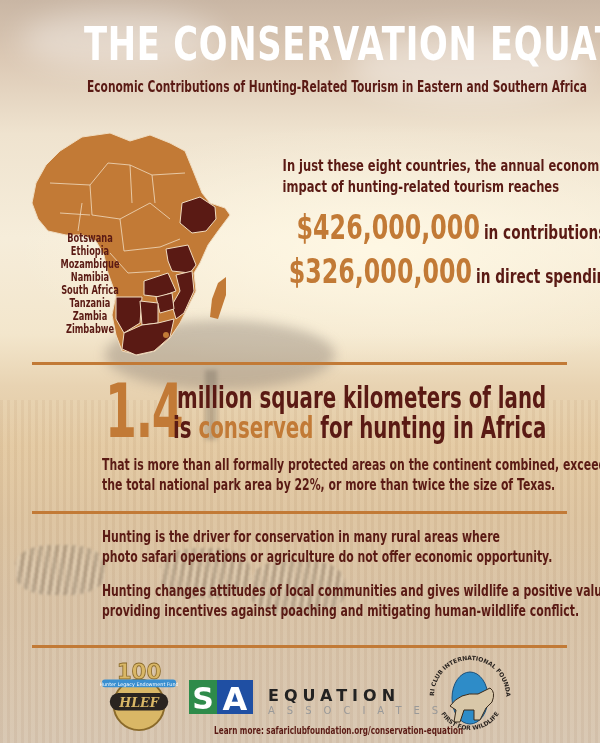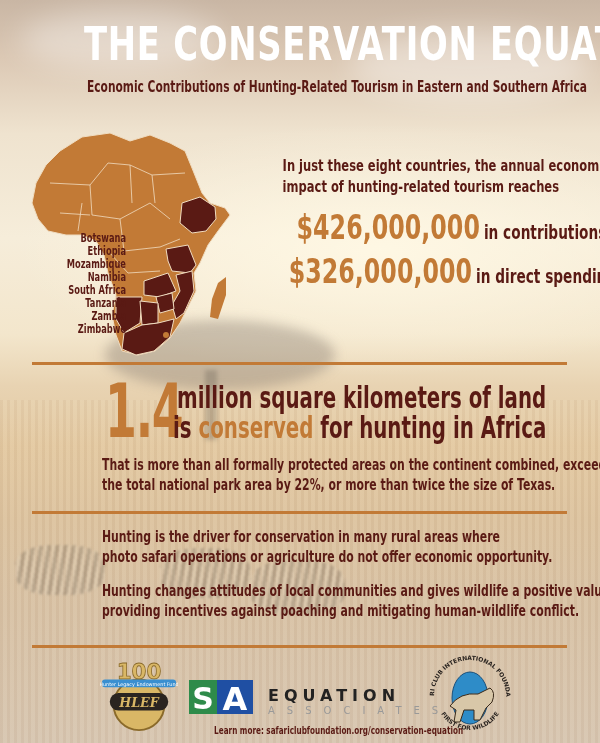--- a/index.html
+++ b/index.html
@@ -24,21 +24,21 @@
     white-space:nowrap; line-height:52px;
   }
   .subtitle {
     position:absolute; left:0; top:78px; width:600px; text-align:center;
     color:#5a1a14; font-family:"DejaVu Sans", sans-serif; font-weight:bold;
     font-size:15px; white-space:nowrap; transform:scaleX(0.71); transform-origin:center;
   }
 
   .map { position:absolute; left:20px; top:123px; width:220px; height:240px; }
   .countries {
-    position:absolute; left:26px; top:232px; width:100px; text-align:right;
+    position:absolute; left:26px; top:232px; width:100px; text-align:center;
     color:#5a1a14; font-family:"DejaVu Sans", sans-serif; font-weight:bold; font-size:11.5px; line-height:13px;
   }
   .countries div { transform:scaleX(0.72); transform-origin:right; white-space:nowrap; }
 
   .intro {
     position:absolute; left:235px; top:155px; width:340px; text-align:center;
     color:#5a1a14; font-family:"DejaVu Sans", sans-serif; font-weight:bold; font-size:16px; line-height:21px;
   }
   .intro div { transform:scaleX(0.72); transform-origin:center; white-space:nowrap; }
 

